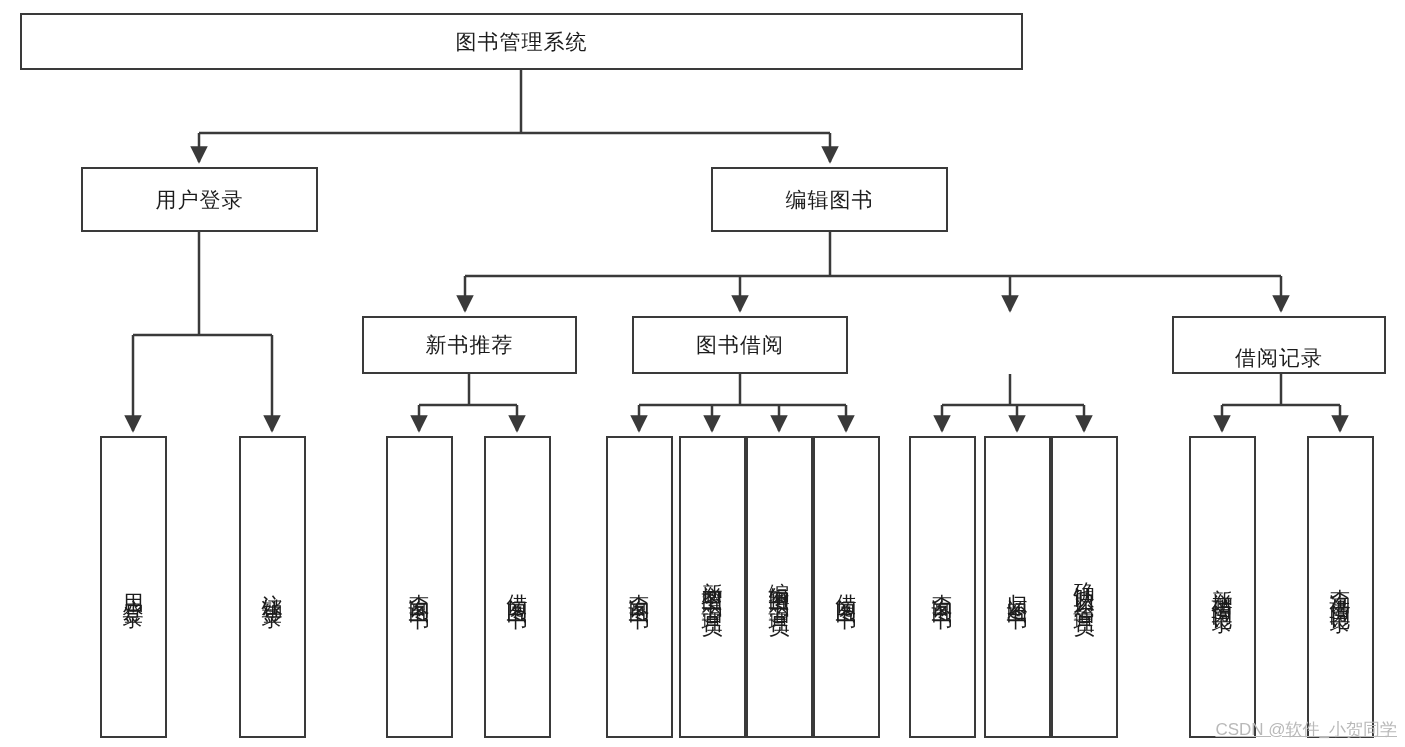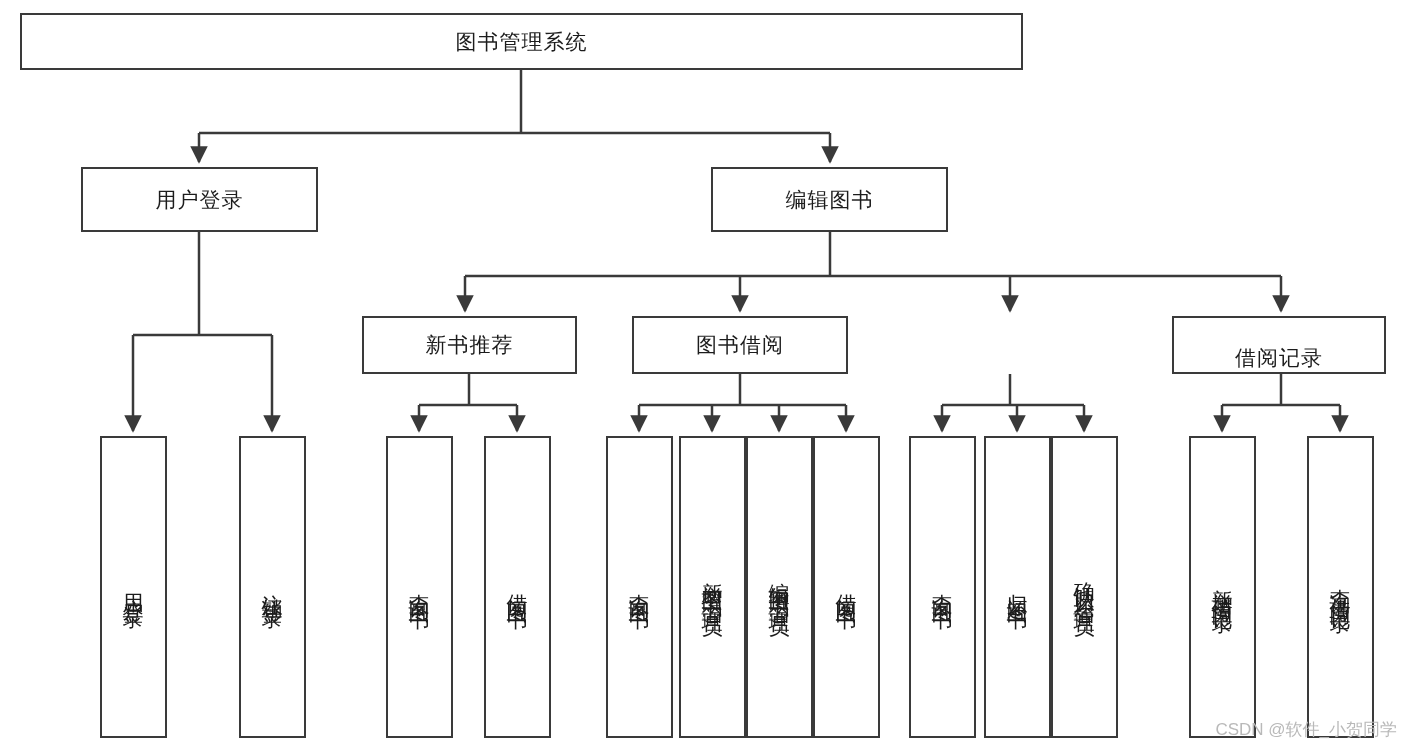--- a/index.html
+++ b/index.html
@@ -50,20 +50,21 @@
     white-space: nowrap;
   }
   .watermark {
     position: absolute;
     right: 8px;
     bottom: 6px;
     font-size: 17px;
     color: #b9b9b9;
     z-index: 5;
     white-space: nowrap;
+    text-decoration: underline;
   }
 </style>
 </head>
 <body>
 
 <div id="canvas">
 
   <svg class="edges" viewBox="0 0 1405 747" xmlns="http://www.w3.org/2000/svg">
     <defs>
       <marker id="arrow" viewBox="0 0 10 10" refX="9" refY="5" markerWidth="7" markerHeight="7" orient="auto-start-reverse">

